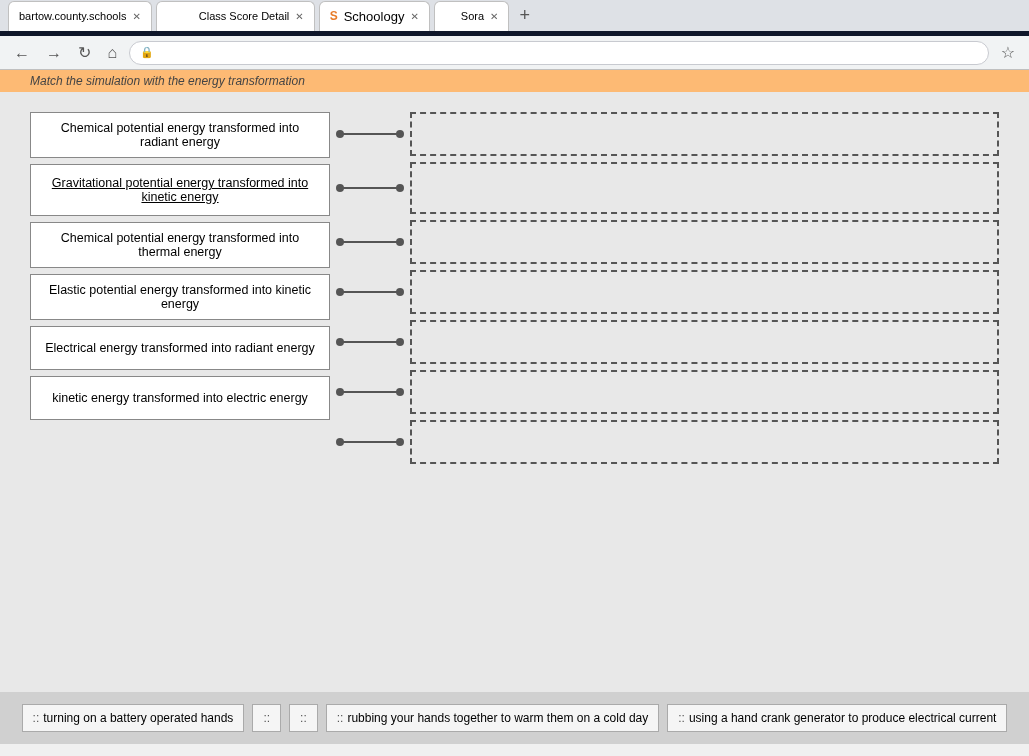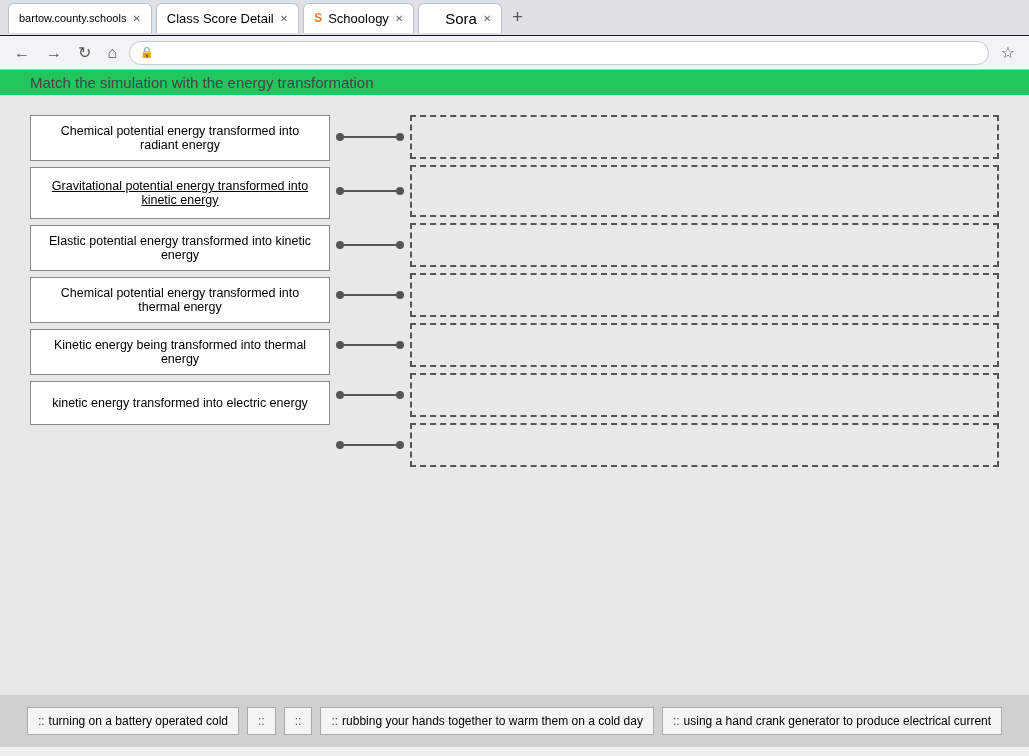--- a/index.html
+++ b/index.html
@@ -13,21 +13,21 @@
     }
 
     
     .browser-chrome {
       background: #dee1e6;
       height: 36px;
       display: flex;
       align-items: center;
       padding: 0 8px;
       gap: 4px;
-      border-bottom: 1px solid #0f172a;
+      border-bottom: 5px solid #0f172a;
     }
     .tab {
       background: #fff;
       border: 1px solid #c0c0c0;
       border-bottom: none;
       border-radius: 6px 6px 0 0;
       padding: 6px 10px;
       font-size: 12px;
       display: flex;
       align-items: center;
@@ -185,45 +185,46 @@
       align-items: center;
       gap: 4px;
     }
 
     .drag-handle {
       color: #555;
       font-size: 12px;
     }
 
     .page-header-text {
-      font-size: 15px;
+      font-size: 12px;
       color: #444;
       padding: 4px 30px;
-      background: #22c55e;
+      background: #fdba74;
+      font-style: italic;
     }
   </style>
 </head>
 <body>
 
 <div class="browser-chrome">
   <div class="tab">
     <span style="font-size:11px; overflow:hidden; text-overflow:ellipsis; white-space:nowrap;">bartow.county.schools</span>
     <span class="tab-close">✕</span>
   </div>
   <div class="tab">
-    <span style="font-size:13px;">Class Score Detail</span>
+    <span style="font-size:11px;margin-left:32px;">Class Score Detail</span>
     <span class="tab-close">✕</span>
   </div>
   <div class="tab active">
     <span style="color:#e87c2a; font-weight:bold; font-size:12px;">S</span>
     <span style="font-size:13px;">Schoology</span>
     <span class="tab-close">✕</span>
   </div>
   <div class="tab">
-    <span style="font-size:15px;padding-left:16px;">Sora</span>
+    <span style="font-size:11px;padding-left:16px;">Sora</span>
     <span class="tab-close">✕</span>
   </div>
   <button class="tab-new">+</button>
 </div>
 
 <div class="address-bar">
   <button class="nav-btn">←</button>
   <button class="nav-btn">→</button>
   <button class="nav-btn">↻</button>
   <button class="nav-btn">⌂</button>
@@ -241,27 +242,27 @@
   <div class="matching-container">
 
     <div class="left-column">
       <div class="left-item">
         <span>Chemical potential energy transformed into radiant energy</span>
       </div>
       <div class="left-item" style="min-height:52px;text-decoration:underline;">
         <span>Gravitational potential energy transformed into kinetic energy</span>
       </div>
       <div class="left-item">
+        <span>Chemical potential energy transformed into thermal energy</span>
+      </div>
+      <div class="left-item">
         <span>Elastic potential energy transformed into kinetic energy</span>
       </div>
       <div class="left-item">
-        <span>Chemical potential energy transformed into thermal energy</span>
-      </div>
-      <div class="left-item">
-        <span>Kinetic energy being transformed into thermal energy</span>
+        <span>Electrical energy transformed into radiant energy</span>
       </div>
       <div class="left-item">
         <span>kinetic energy transformed into electric energy</span>
       </div>
     </div>
 
     <div class="connector-column">
       <div class="connector">
         <div class="connector-line">
           <div class="connector-dot-left"></div>
@@ -315,21 +316,21 @@
       <div class="right-item"></div>
       <div class="right-item"></div>
     </div>
 
   </div>
 </div>
 
 <div class="drag-items-area">
   <div class="drag-item">
     <span class="drag-handle">::</span>
-    <span>turning on a battery operated cold</span>
+    <span>turning on a battery operated hands</span>
   </div>
   <div class="drag-item">
     <span class="drag-handle">::</span>
   </div>
   <div class="drag-item">
     <span class="drag-handle">::</span>
   </div>
   <div class="drag-item">
     <span class="drag-handle">::</span>
     <span>rubbing your hands together to warm them on a cold day</span>

